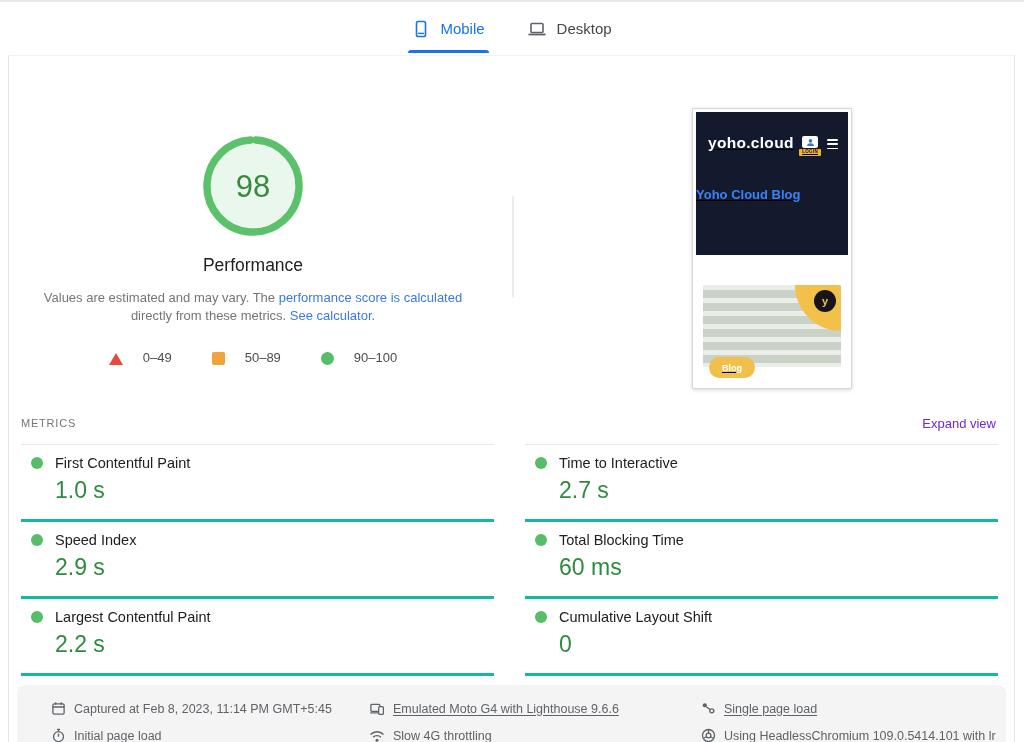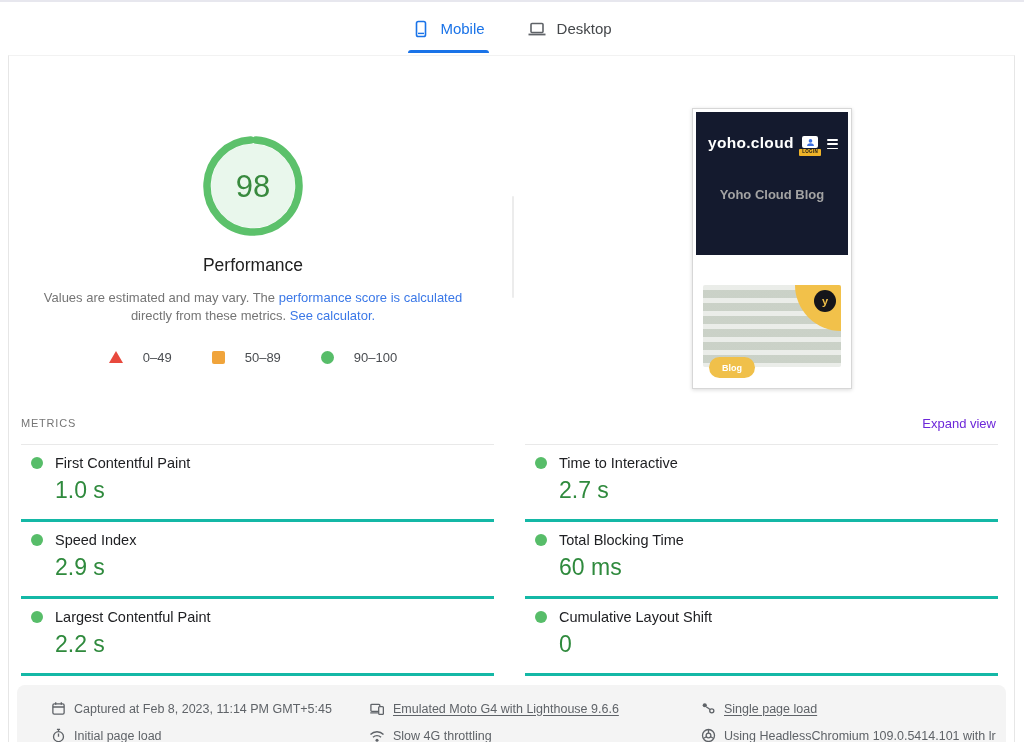--- a/index.html
+++ b/index.html
@@ -22,44 +22,44 @@
     border-left:1px solid #e6e6e6; border-right:1px solid #e6e6e6; border-top:1px solid #f2f2f2; background:#fff; }
 
   
   .summary-left{ position:absolute; top:0; left:0; width:488px; text-align:center; }
   .gauge{ margin:80px auto 0; width:100px; height:100px; position:relative; cursor:pointer; }
   .gauge-score{ font-size:31px; fill:#388a3e; }
   .perf-title{ margin-top:19px; font-size:17.5px; color:#212121; }
   .desc{ margin:13px auto 0; width:420px; font-size:13px; line-height:1.38; color:#757575; }
   .desc a{ color:#3b78e7; text-decoration:none; cursor:pointer; }
   .legend{ margin-top:25px; display:flex; justify-content:center; gap:40px; align-items:center; }
-  .legend-item{ display:flex; align-items:center; gap:20px; font-size:13px; color:#4a4d51; }
+  .legend-item{ display:flex; align-items:flex-end; gap:20px; font-size:13px; color:#4a4d51; }
   .sym-triangle{ width:0; height:0; border-left:7px solid transparent; border-right:7px solid transparent;
     border-bottom:12px solid #e8493d; }
   .sym-square{ width:13px; height:13px; background:#f0a43b; border-radius:2px; }
   .sym-circle{ width:13px; height:13px; background:#57bd69; border-radius:50%; }
   .col-divider{ position:absolute; left:503px; top:140px; width:2px; height:102px;
     background:#ececec; border-radius:2px; }
 
   
   .thumb{ position:absolute; left:683px; top:52px; background:#fff; border:1px solid #d7d7d7;
-    padding:3px; box-shadow:0 1px 4px rgba(0,0,0,.15); }
+    padding:3px; box-shadow:0 1px 4px rgba(0,0,0,.15);text-decoration:underline; }
   .shot{ width:152px; height:273px; overflow:hidden; background:#fff; }
   .shot-header{ background:#141a2e; height:143px; }
   .logo-row{ display:flex; justify-content:space-between; align-items:flex-start; padding:22px 10px 0 12px; }
   .site-logo{ color:#fff; font-weight:bold; font-size:15.5px; letter-spacing:.3px; }
   .hdr-right{ display:flex; align-items:flex-start; gap:6px; margin-top:2px; }
   .login{ display:flex; flex-direction:column; align-items:center; }
   .login-box{ width:16px; height:12px; background:#fff; border-radius:2px;
     display:flex; align-items:center; justify-content:center; }
   .login-tag{ margin-top:1px; background:#f0b429; color:#151515; font-size:4.5px; font-weight:bold;
     padding:1px 3px; border-radius:1px; letter-spacing:.3px; line-height:1; }
   .burger{ display:flex; flex-direction:column; gap:2.5px; margin-top:3px; }
   .burger span{ display:block; width:11px; height:1.8px; background:#fff; border-radius:1px; }
-  .shot-title{ color:#a3a3a3; font-weight:bold; font-size:13px; text-align:center; margin-top:31px; }
+  .shot-title{ color:#3b82f6; font-weight:bold; font-size:13px; text-align:left; margin-top:31px; }
   .shot-card{ margin:30px 7px 0; height:82px; border-radius:2px; position:relative; overflow:hidden;
     background:repeating-linear-gradient(180deg, rgba(255,255,255,.6) 0 5px, rgba(201,208,198,.55) 5px 13px), #ccd3c9; }
   .corner-yellow{ position:absolute; top:0; right:0; width:46px; height:46px;
     background:#f2c14a; border-radius:0 0 0 100%; }
   .y-logo{ position:absolute; top:5px; right:5px; width:22px; height:22px; background:#15151a;
     color:#f2c14a; border-radius:50%; font-size:11px; font-weight:bold; display:flex;
     align-items:center; justify-content:center; }
   .pills{ position:absolute; top:13px; left:0; right:0; display:flex; flex-direction:column; align-items:center; }
   .pill1{ background:#e2603f; color:#fff; font-size:5.5px; font-weight:bold; padding:2px 7px; border-radius:3px; }
   .pill2{ background:#fff; color:#e2603f; font-size:9px; font-weight:bold; padding:2px 8px;

